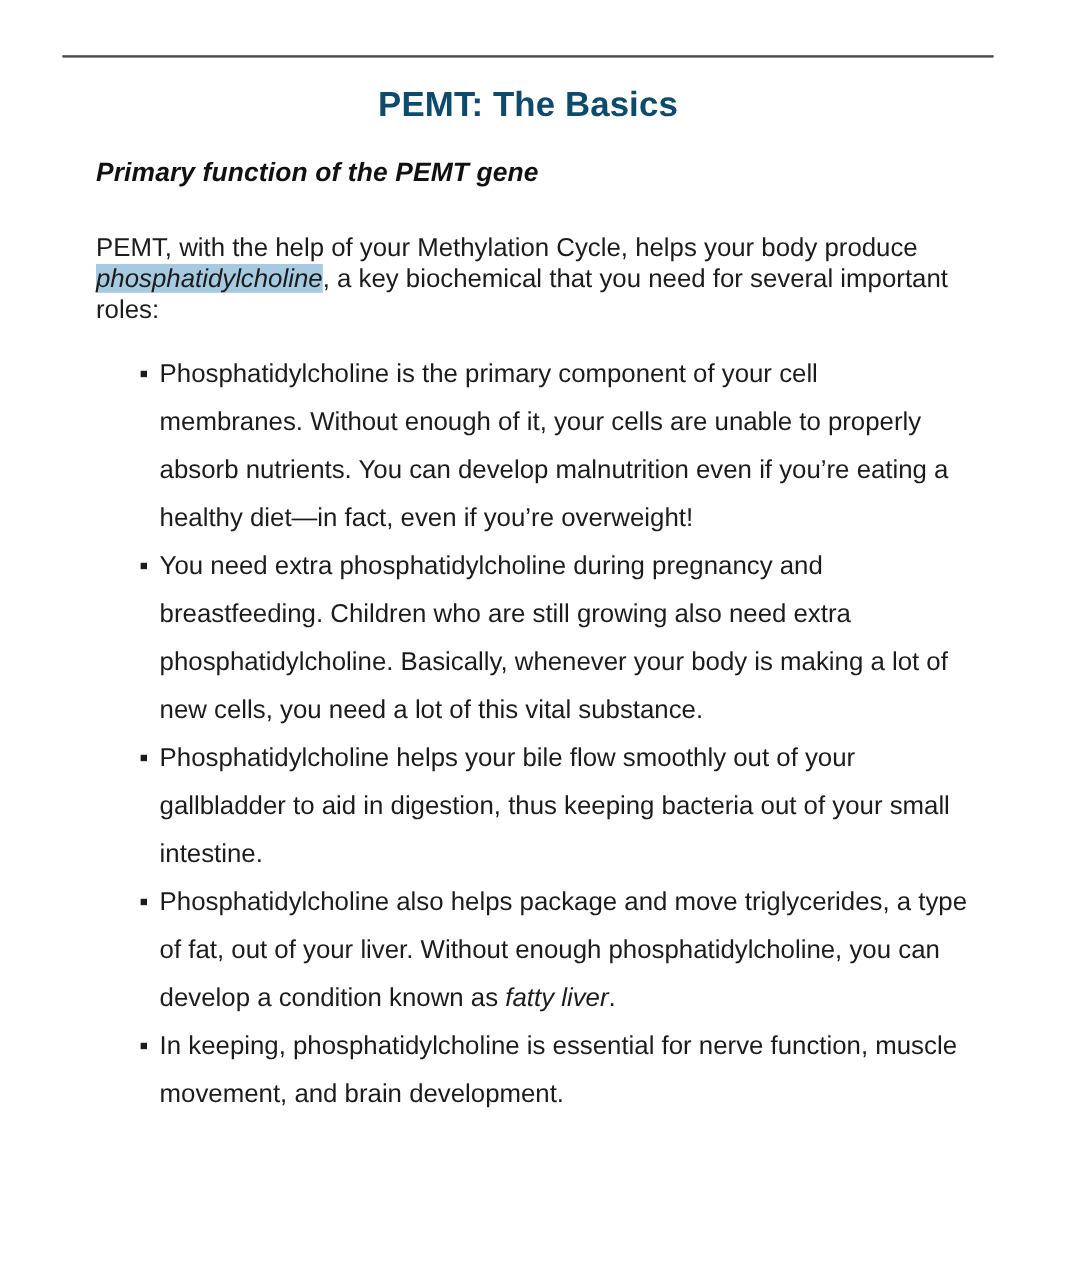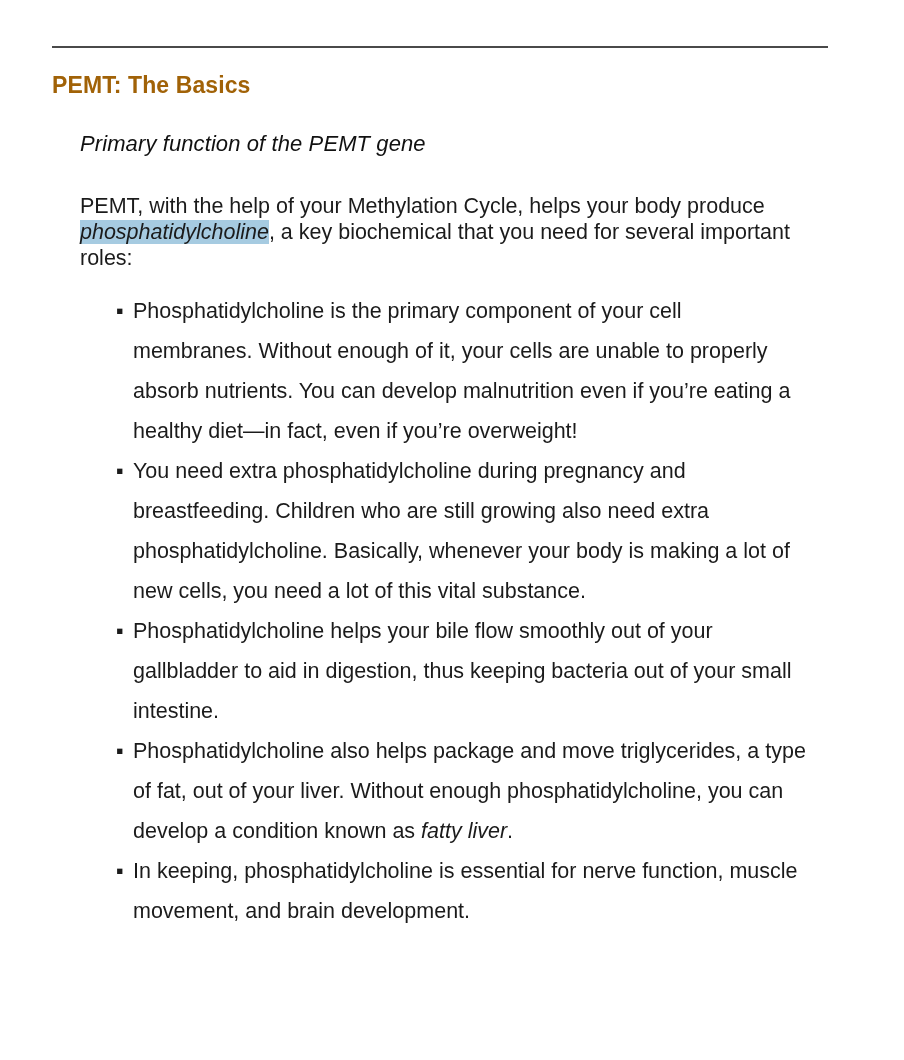--- a/index.html
+++ b/index.html
@@ -27,32 +27,32 @@
     top: 46px;
     width: 776px;
     height: 2px;
     background: #4a4a4a;
   }
   .doc-title {
     position: absolute;
     left: 52px;
     top: 72px;
     width: 776px;
-    text-align: left;
-    font-size: 23px;
+    text-align: center;
+    font-size: 29px;
     font-weight: bold;
     letter-spacing: 0.1px;
-    color: #a16207;
+    color: #0c4a6e;
   }
   .section-heading {
     position: absolute;
     left: 80px;
     top: 131px;
     font-size: 22px;
-    font-weight: normal;
+    font-weight: bold;
     font-style: italic;
     color: #111111;
     letter-spacing: 0.1px;
   }
   .intro {
     position: absolute;
     left: 80px;
     top: 171px;
     width: 716px;
     font-size: 21.5px;

